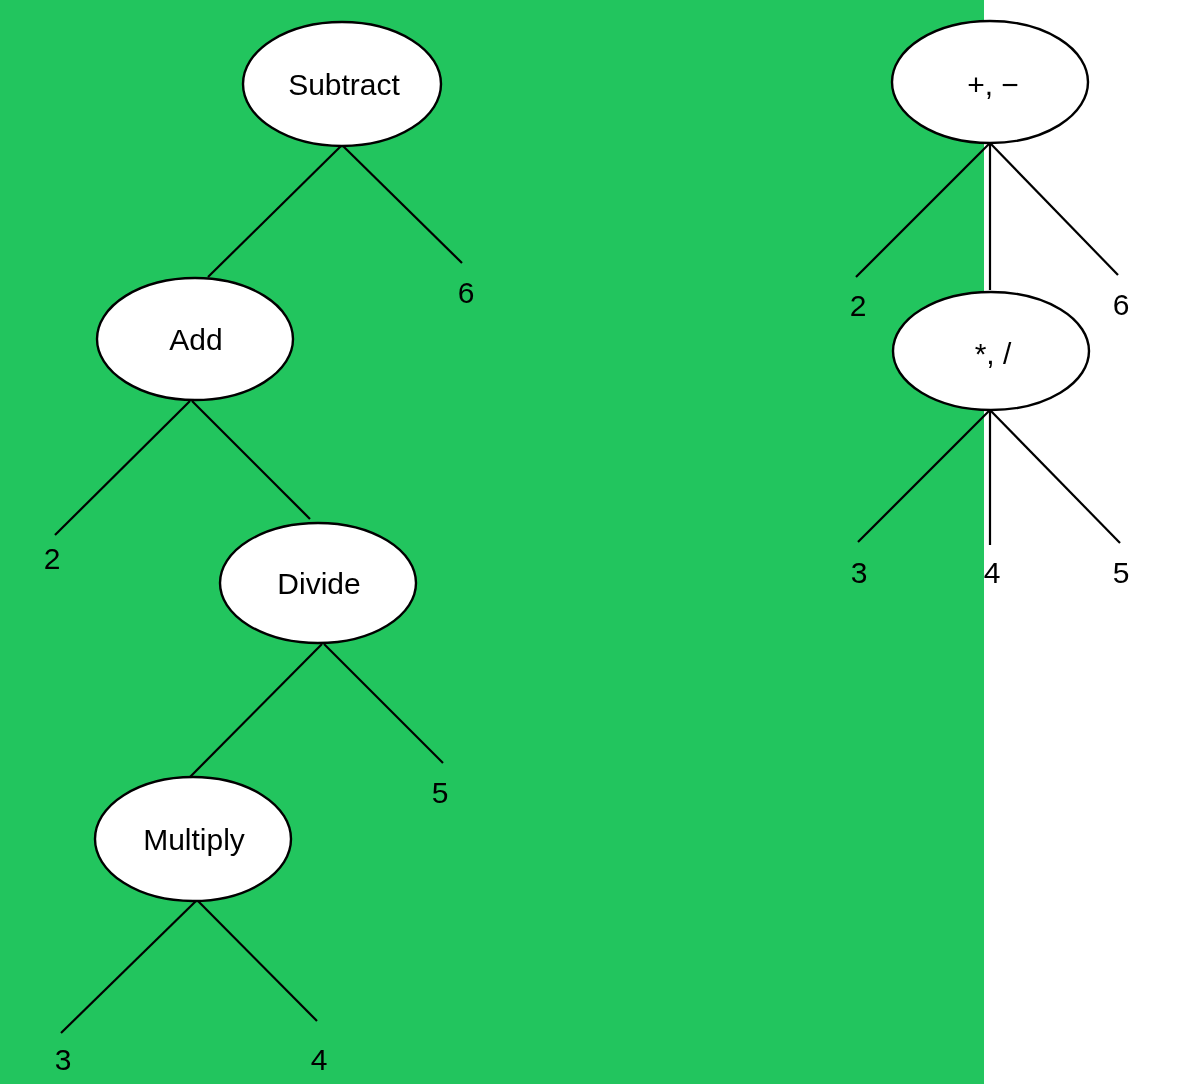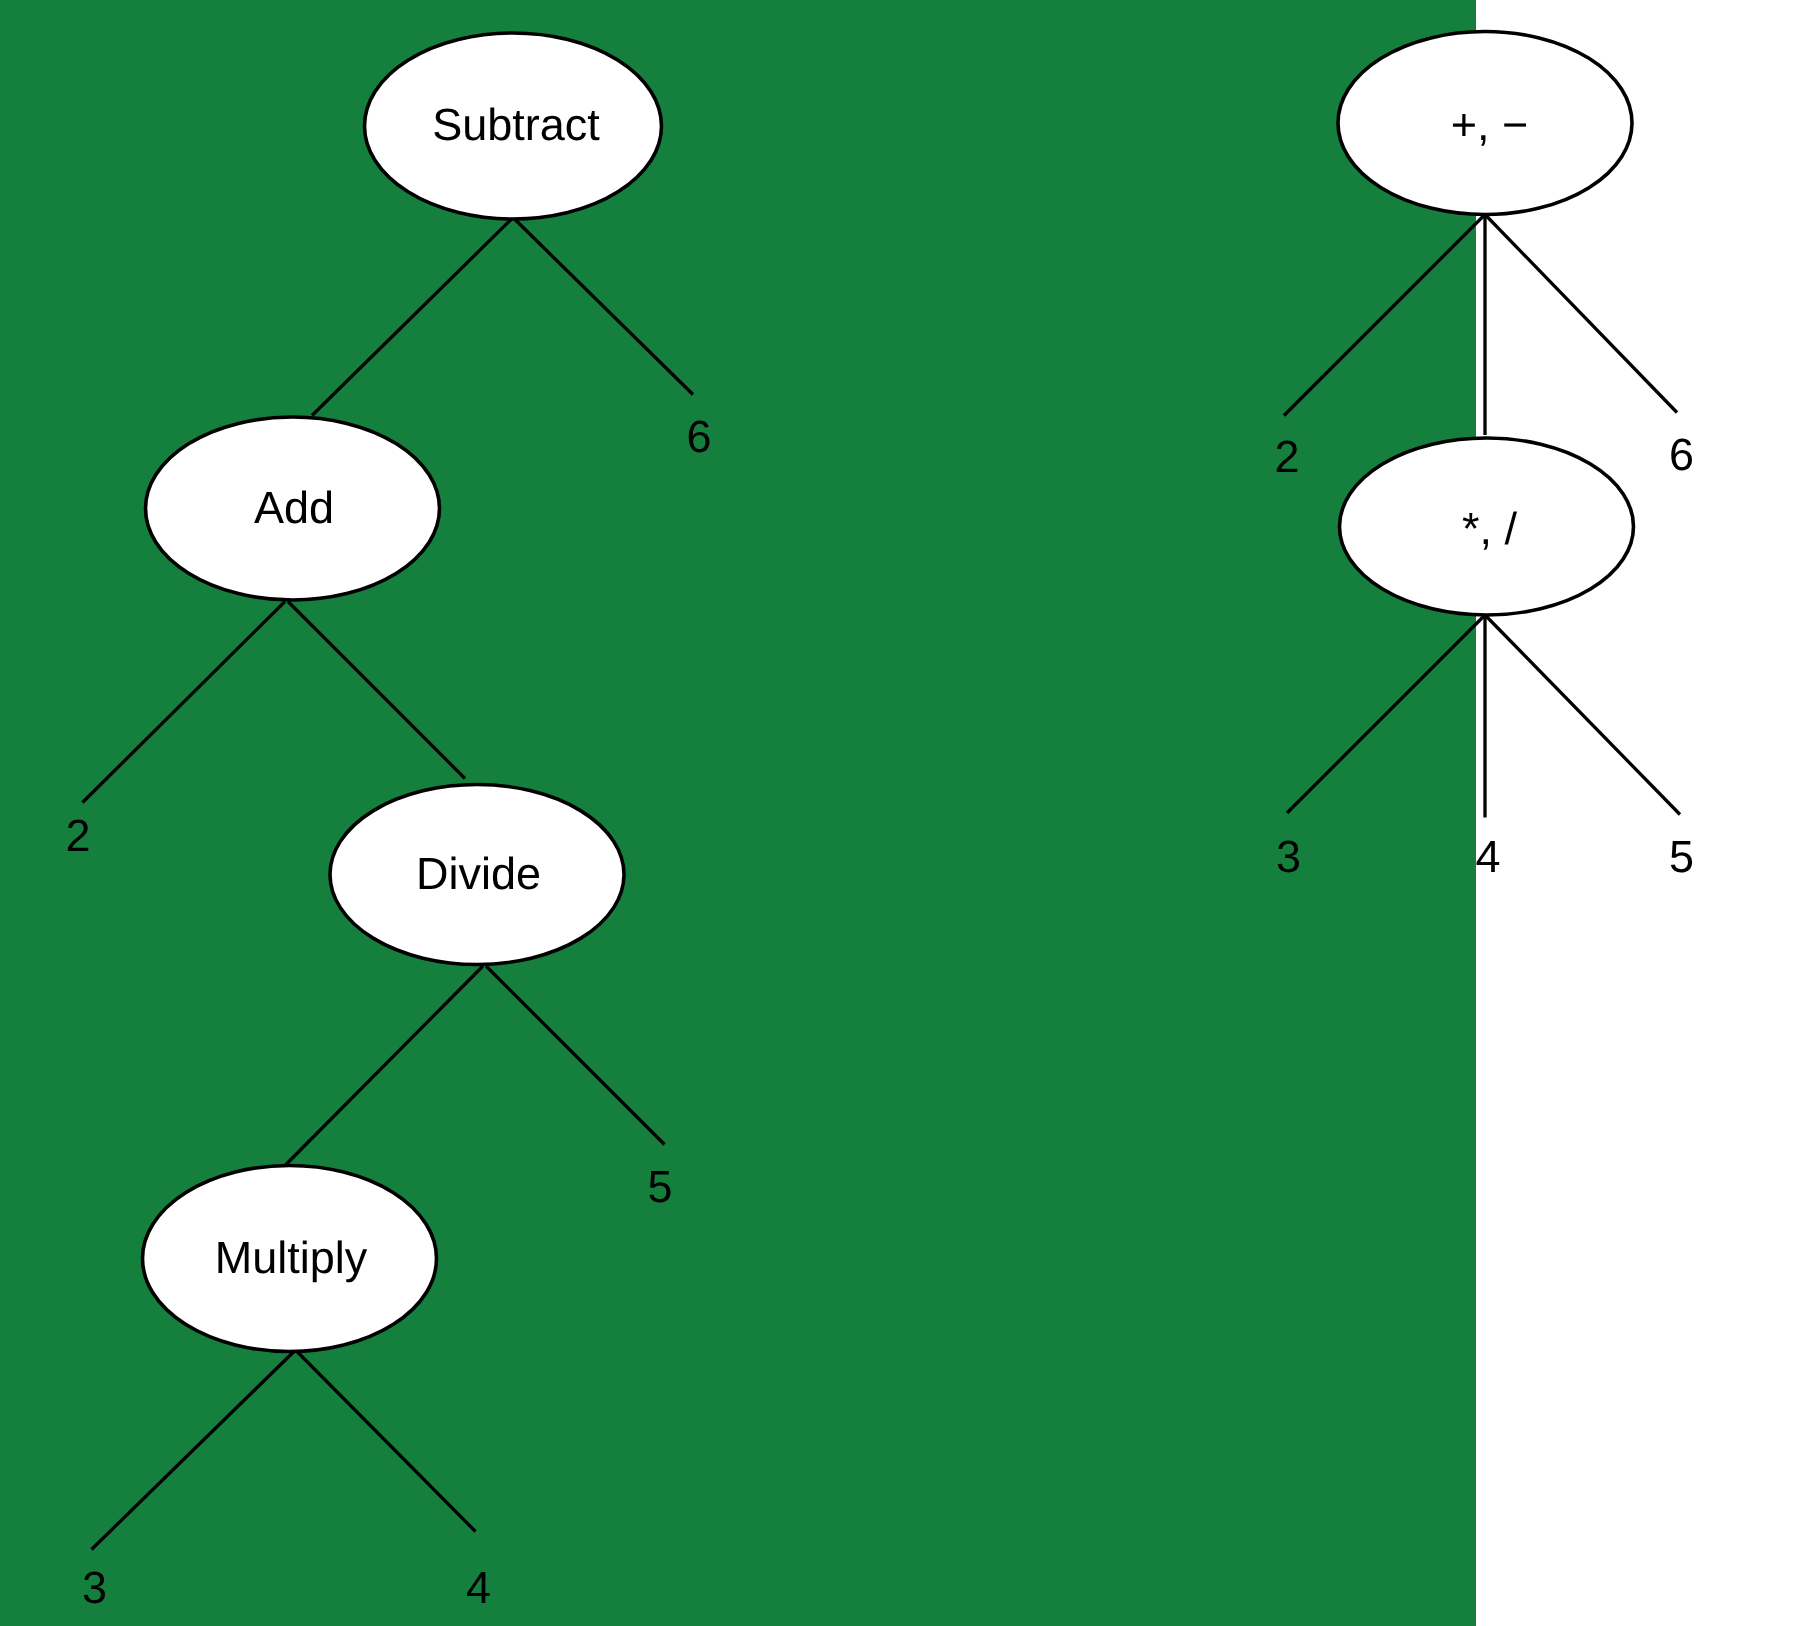--- a/index.html
+++ b/index.html
@@ -8,21 +8,21 @@
     background: #ffffff;
     width: 1200px;
     height: 1084px;
     overflow: hidden;
     font-family: "Liberation Sans", sans-serif;
   }
   .canvas {
     position: relative;
     width: 984px;
     height: 1084px;
-    background: #15803d;
+    background: #22c55e;
   }
   svg {
     display: block;
   }
   .node-ellipse {
     fill: #ffffff;
     stroke: #000000;
     stroke-width: 2.4;
   }
   .edge {

